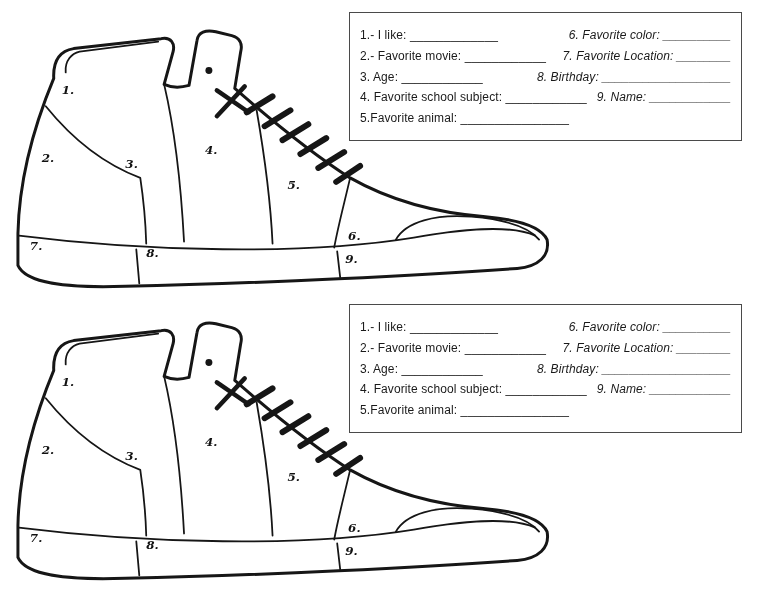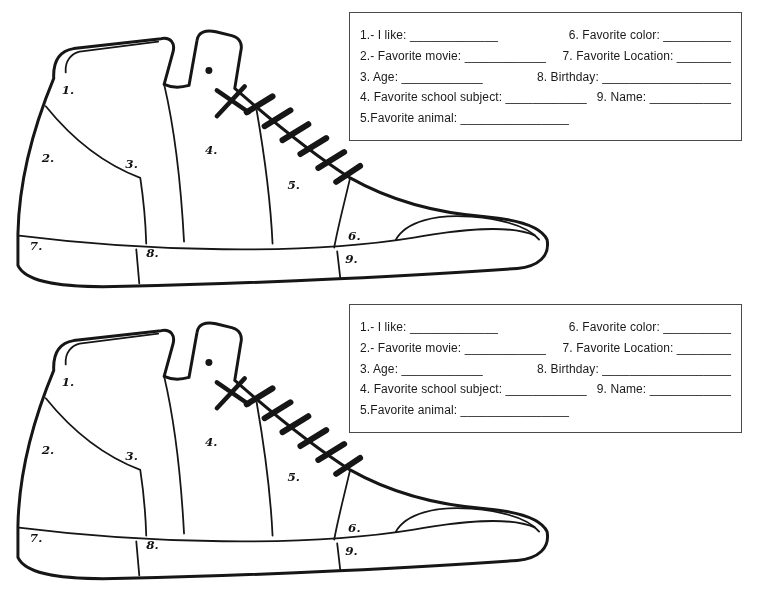--- a/index.html
+++ b/index.html
@@ -27,21 +27,21 @@
   .q-row{
     display:flex;
     align-items:baseline;
     margin:7px 0;
     font-size:12px;
     line-height:1.15;
     letter-spacing:0.1px;
     white-space:nowrap;
   }
   .q-left{flex:0 1 auto;}
-  .q-right{margin-left:auto;padding-left:6px;}
+  .q-right{margin-left:auto;padding-left:6px;font-style:italic;}
 
   .shoe-svg{
     position:absolute;
     left:6px;top:26px;
     width:552px;height:266px;
   }
   .defs-holder{position:absolute;width:0;height:0;overflow:hidden;}
 
   .shoe-line{fill:none;stroke:#161616;stroke-linecap:round;stroke-linejoin:round;}
   .w3{stroke-width:3;}

